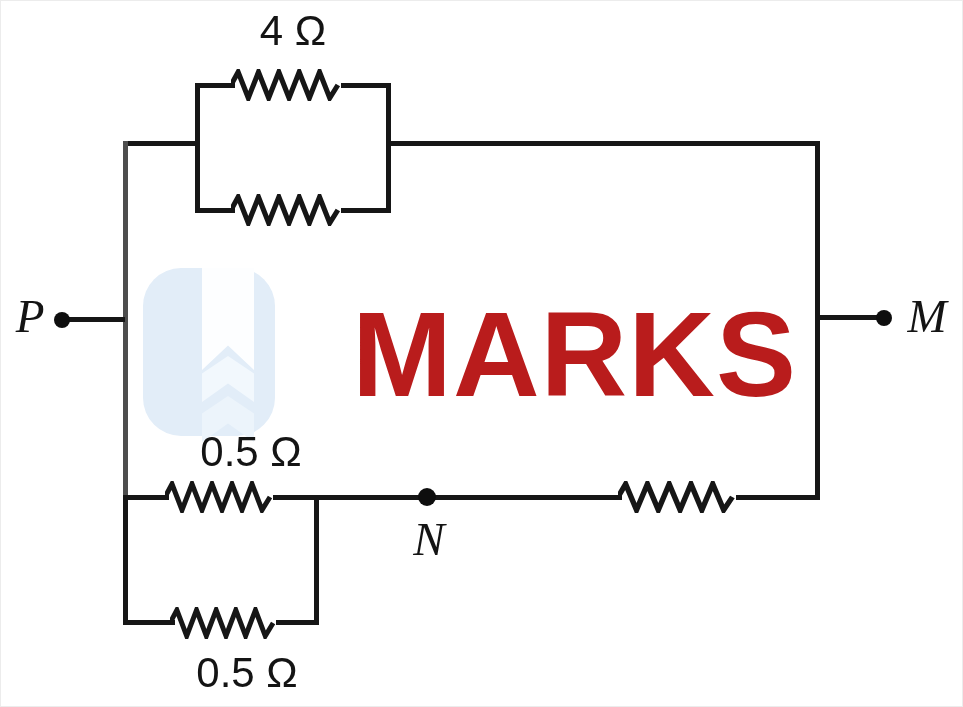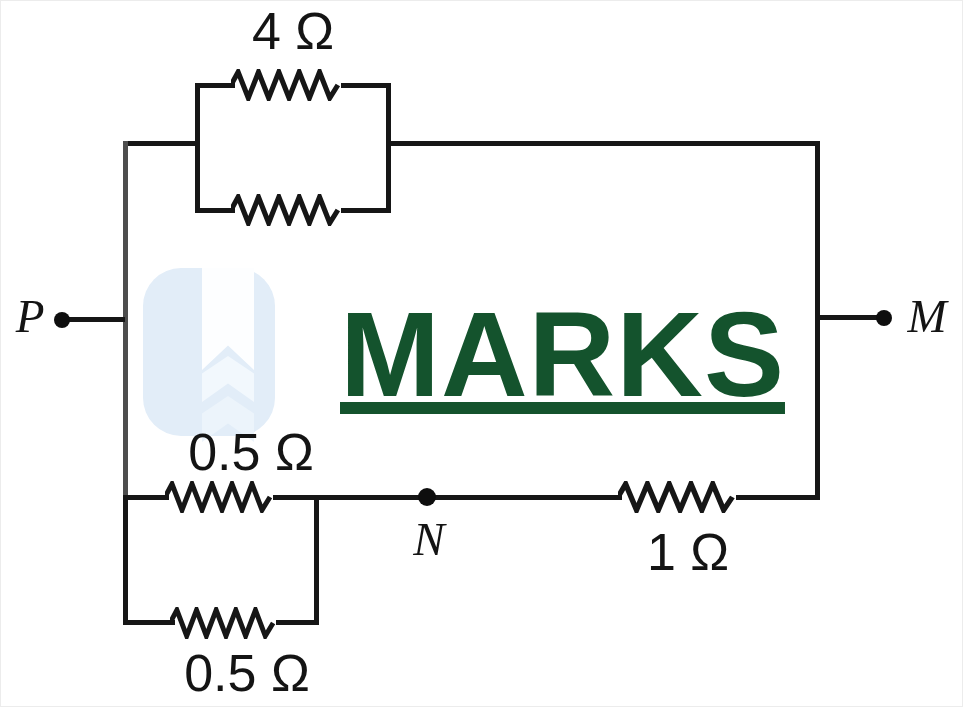--- a/index.html
+++ b/index.html
@@ -14,32 +14,32 @@
     border-radius:38px;background:#e2edf8;z-index:1;
   }
   .wm-band{
     position:absolute;left:59px;top:0;width:52px;height:102px;background:#fdfeff;
     clip-path:polygon(0 0,100% 0,100% 100%,50% 76%,0 100%);
   }
   .wm-chev{position:absolute;left:59px;width:52px;height:46px;}
   .wm-chev.c1{top:88px;background:#f2f8fd;clip-path:polygon(0 38%,50% 0,100% 38%,100% 100%,50% 60%,0 100%);}
   .wm-chev.c2{top:128px;background:#ecf4fb;clip-path:polygon(0 38%,50% 0,100% 38%,100% 100%,50% 60%,0 100%);}
   .wm-text{
-    position:absolute;left:340px;top:294px;z-index:1;
+    position:absolute;left:352px;top:294px;z-index:1;
     font-size:120px;font-weight:800;letter-spacing:1px;line-height:1;
-    color:#14532d;font-family:"Liberation Sans",sans-serif;text-decoration:underline;
+    color:#b91c1c;font-family:"Liberation Sans",sans-serif;
   }
   
   .wire{position:absolute;background:#161616;z-index:2;}
   .wire.gray{background:#4d4d4d;}
   .rz{position:absolute;z-index:2;}
   .rz polyline{fill:none;stroke:#161616;stroke-width:5;}
   .dot{position:absolute;background:#0e0e0e;border-radius:50%;z-index:3;}
   .rlabel{
-    position:absolute;z-index:3;color:#141414;font-size:52px;line-height:1;
+    position:absolute;z-index:3;color:#141414;font-size:42px;line-height:1;
     font-family:"Liberation Sans",sans-serif;transform:translate(-50%,-50%);white-space:nowrap;
   }
   .tlabel{
     position:absolute;z-index:3;color:#141414;font-size:47px;line-height:1;
     font-family:"Liberation Serif",serif;font-style:italic;transform:translate(-50%,-50%);
   }
 </style>
 </head>
 <body>
 
@@ -93,19 +93,18 @@
     <polyline points="0,16 7,3 17,29 27,3 37,29 47,3 57,29 67,3 77,29 87,3 97,29 105,16"></polyline>
   </svg>
 
   <div class="dot" style="left:54px;top:312px;width:16px;height:16px"></div>
   <div class="dot" style="left:876px;top:310px;width:16px;height:16px"></div>
   <div class="dot" style="left:418px;top:488px;width:18px;height:18px"></div>
 
   <div class="rlabel" style="left:293px;top:31px">4 Ω</div>
   <div class="rlabel" style="left:251px;top:452px">0.5 Ω</div>
   <div class="rlabel" style="left:247px;top:673px">0.5 Ω</div>
-  <div class="rlabel" style="left:688px;top:552px">1 Ω</div>
 
   <div class="tlabel" style="left:30px;top:316px">P</div>
   <div class="tlabel" style="left:927px;top:316px">M</div>
   <div class="tlabel" style="left:429px;top:539px">N</div>
 
 </div>
 
 </body></html>

